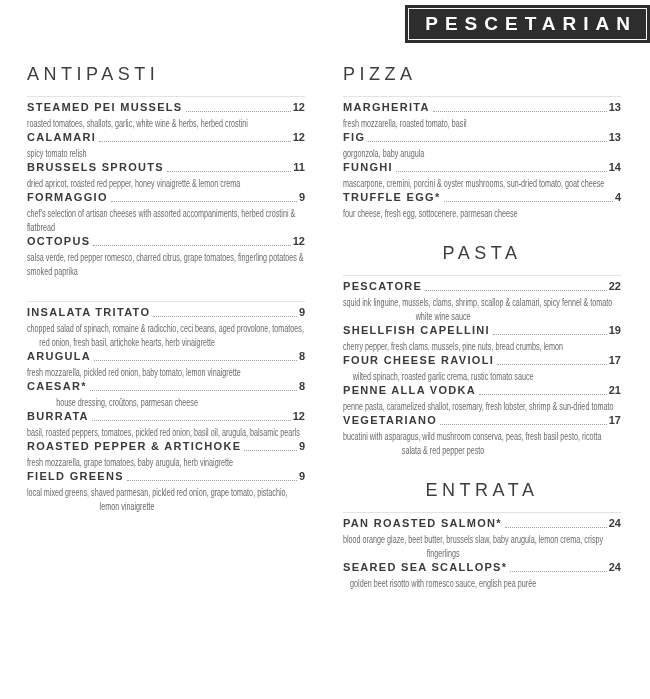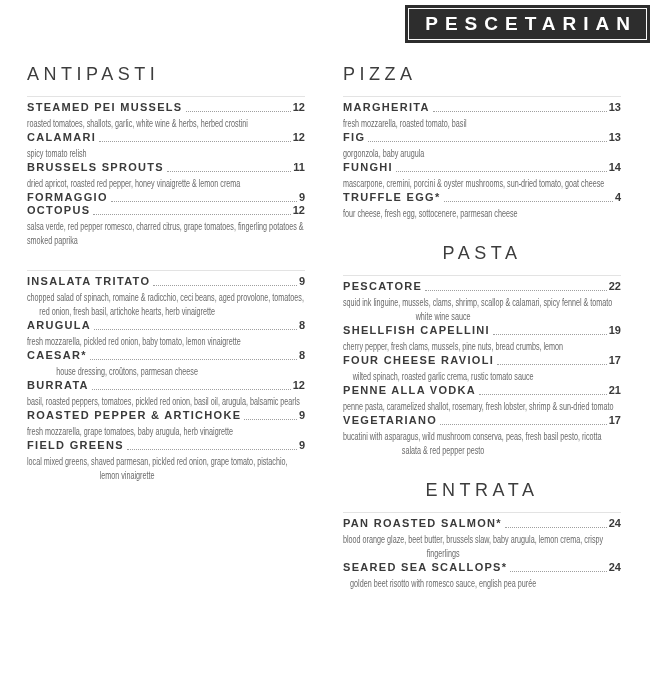--- a/index.html
+++ b/index.html
@@ -83,20 +83,24 @@
           <div class="item-desc">
             <div class="desc-line">dried apricot, roasted red pepper, honey vinaigrette &amp; lemon crema</div>
           </div>
         </div>
         <div class="item">
           <div class="item-line">
             <span class="item-name">FORMAGGIO</span>
             <span class="dots"></span>
             <span class="item-price">9</span>
           </div>
+          <div class="item-desc">
+            <div class="desc-line">chef's selection of artisan cheeses with assorted accompaniments, herbed crostini &amp;</div>
+            <div class="desc-line">flatbread</div>
+          </div>
         </div>
         <div class="item">
           <div class="item-line">
             <span class="item-name">OCTOPUS</span>
             <span class="dots"></span>
             <span class="item-price">12</span>
           </div>
           <div class="item-desc">
             <div class="desc-line">salsa verde, red pepper romesco, charred citrus, grape tomatoes, fingerling potatoes &amp;</div>
             <div class="desc-line">smoked paprika</div>

